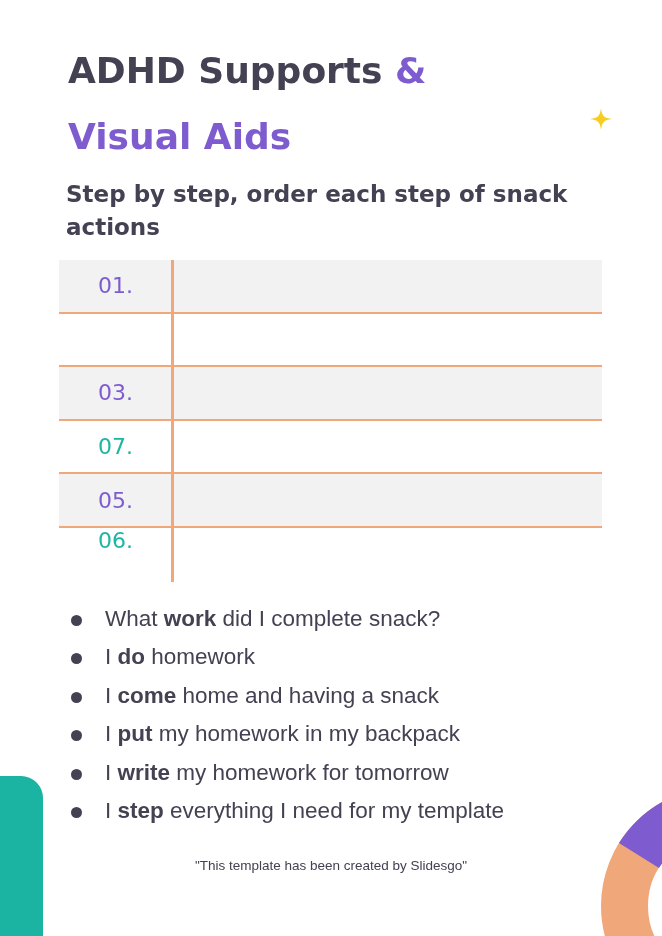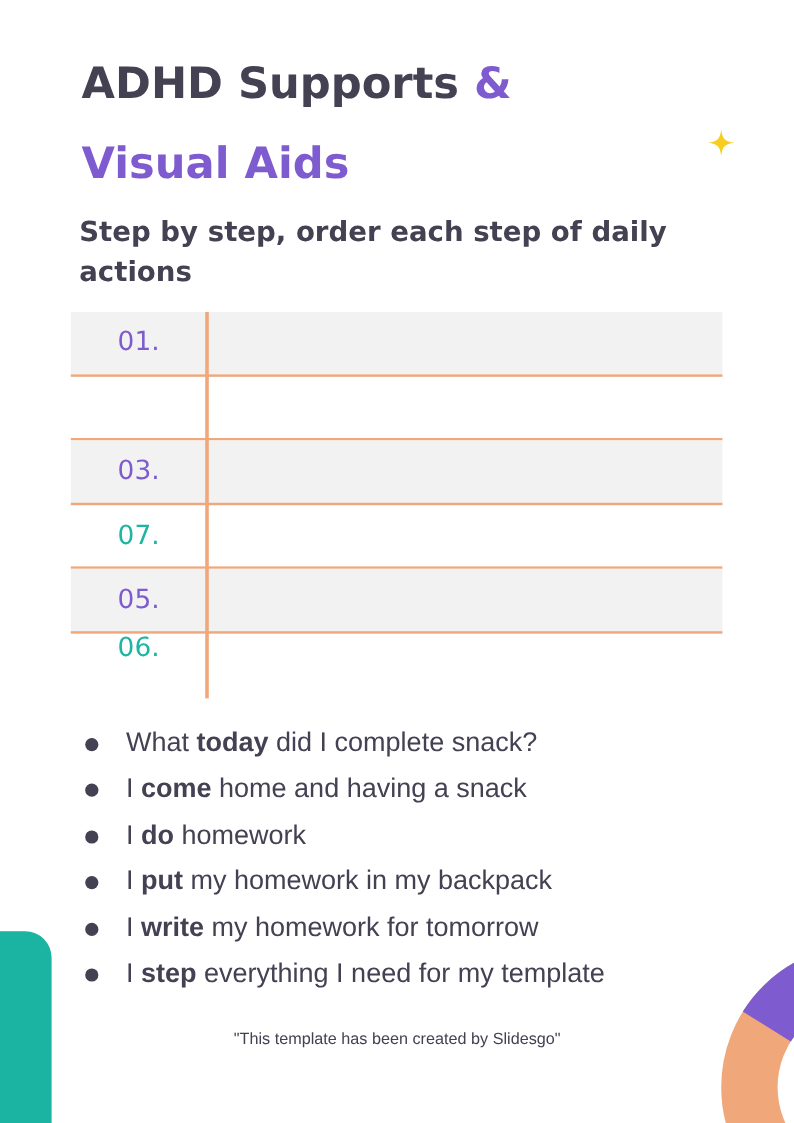--- a/index.html
+++ b/index.html
@@ -31,21 +31,21 @@
 <h1 class="title">
   <span>ADHD Supports</span>
   <span class="accent">&amp;</span><br>
   <span class="accent">Visual Aids</span>
 </h1>
 
 <svg class="star" viewBox="0 0 22 22">
   <path d="M11 0 C12 8 14 10 22 11 C14 12 12 14 11 22 C10 14 8 12 0 11 C8 10 10 8 11 0 Z" fill="#f7cd1f"></path>
 </svg>
 
-<h2 class="subtitle">Step by step, order each step of daily actions</h2>
+<h2 class="subtitle">Step by step, order each step of snack actions</h2>
 
 <div class="table">
   <div class="row gray">
     <div class="num purple">01.</div>
     <div class="cell"></div>
   </div>
   <div class="row">
     <div class="cell"></div>
   </div>
   <div class="row gray">
@@ -61,23 +61,23 @@
     <div class="cell"></div>
   </div>
   <div class="row last">
     <div class="num teal">06.</div>
     <div class="cell"></div>
   </div>
 </div>
 <div class="vline"></div>
 
 <ul class="bullets">
-  <li><span class="dot"></span><span>What </span><b>today</b><span> did I complete snack?</span></li>
+  <li><span class="dot"></span><span>What </span><b>work</b><span> did I complete snack?</span></li>
+  <li><span class="dot"></span><span>I </span><b>do</b><span> homework</span></li>
   <li><span class="dot"></span><span>I </span><b>come</b><span> home and having a snack</span></li>
-  <li><span class="dot"></span><span>I </span><b>do</b><span> homework</span></li>
   <li><span class="dot"></span><span>I </span><b>put</b><span> my homework in my backpack</span></li>
   <li><span class="dot"></span><span>I </span><b>write</b><span> my homework for tomorrow</span></li>
   <li><span class="dot"></span><span>I </span><b>step</b><span> everything I need for my template</span></li>
 </ul>
 
 <div class="credit">"This template has been created by Slidesgo"</div>
 
 <div class="teal-bar"></div>
 
 <svg class="ring" viewBox="0 0 240 240">

